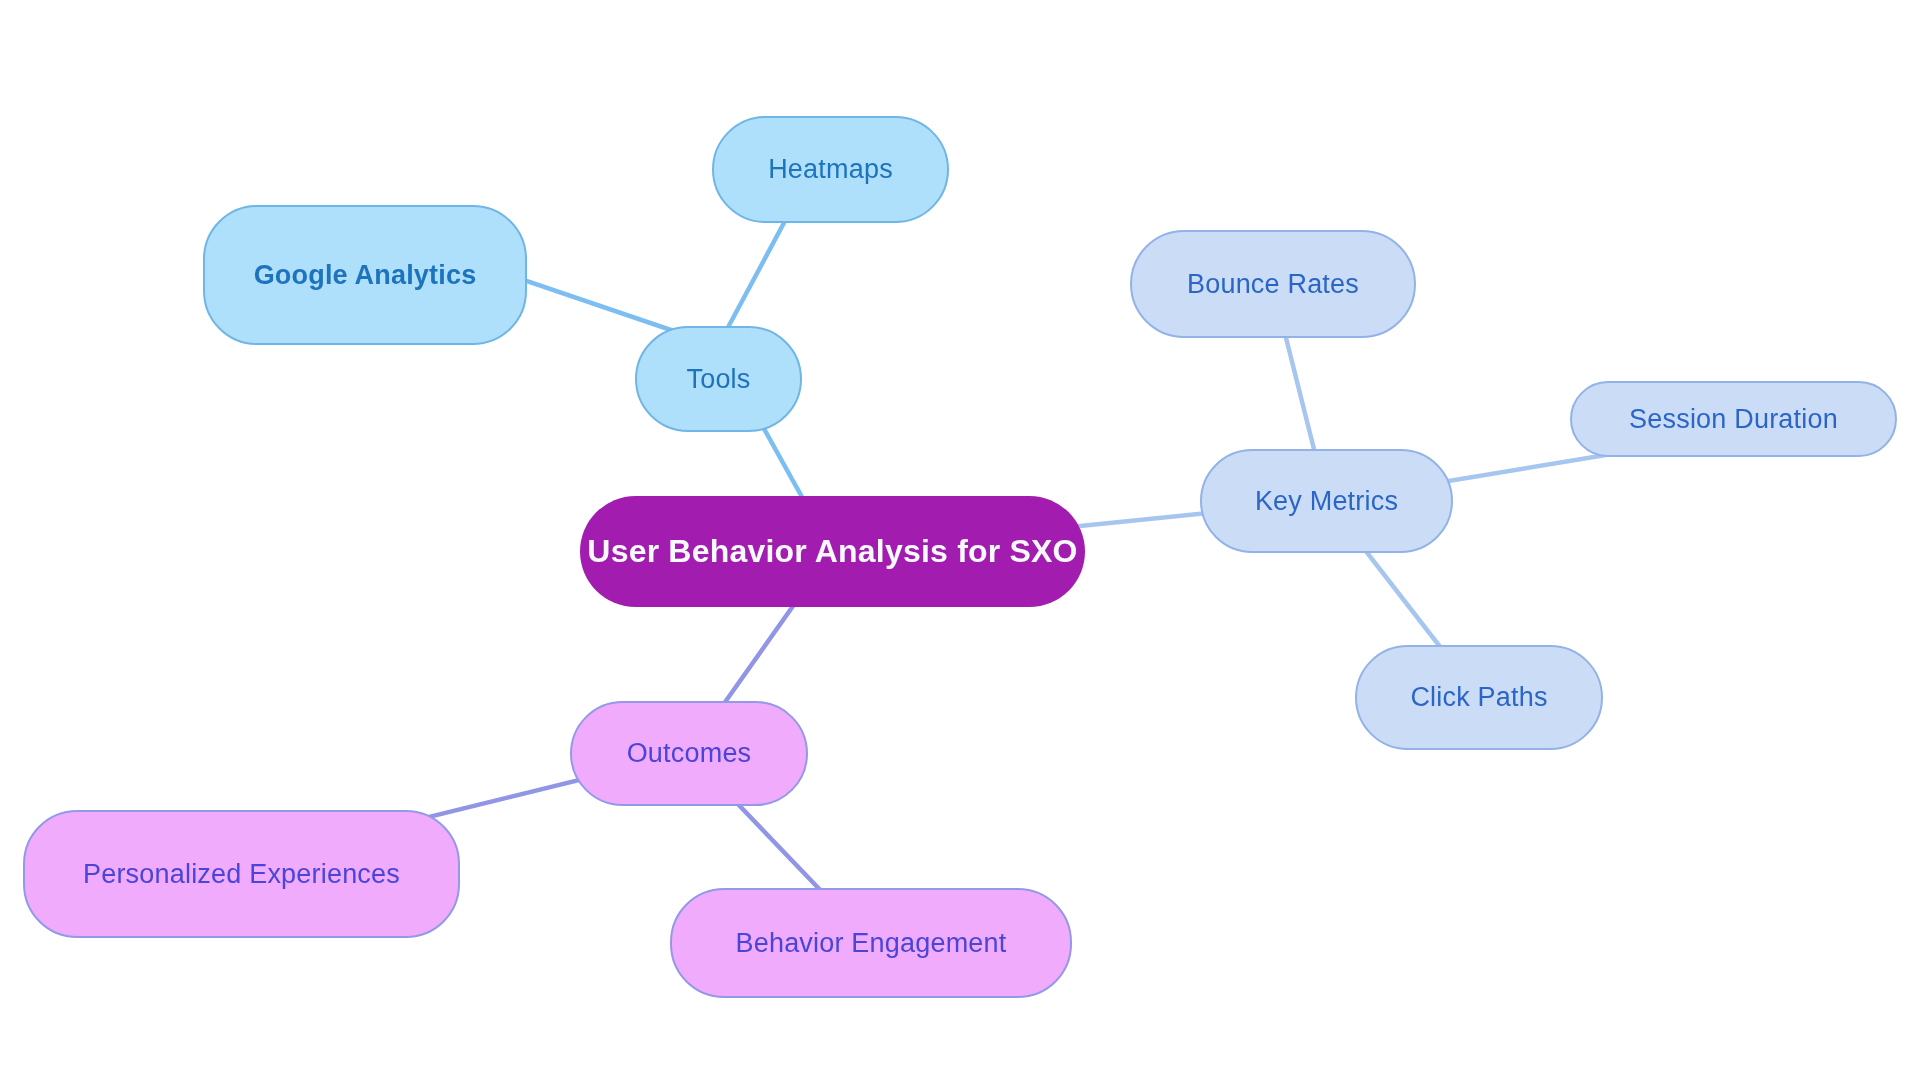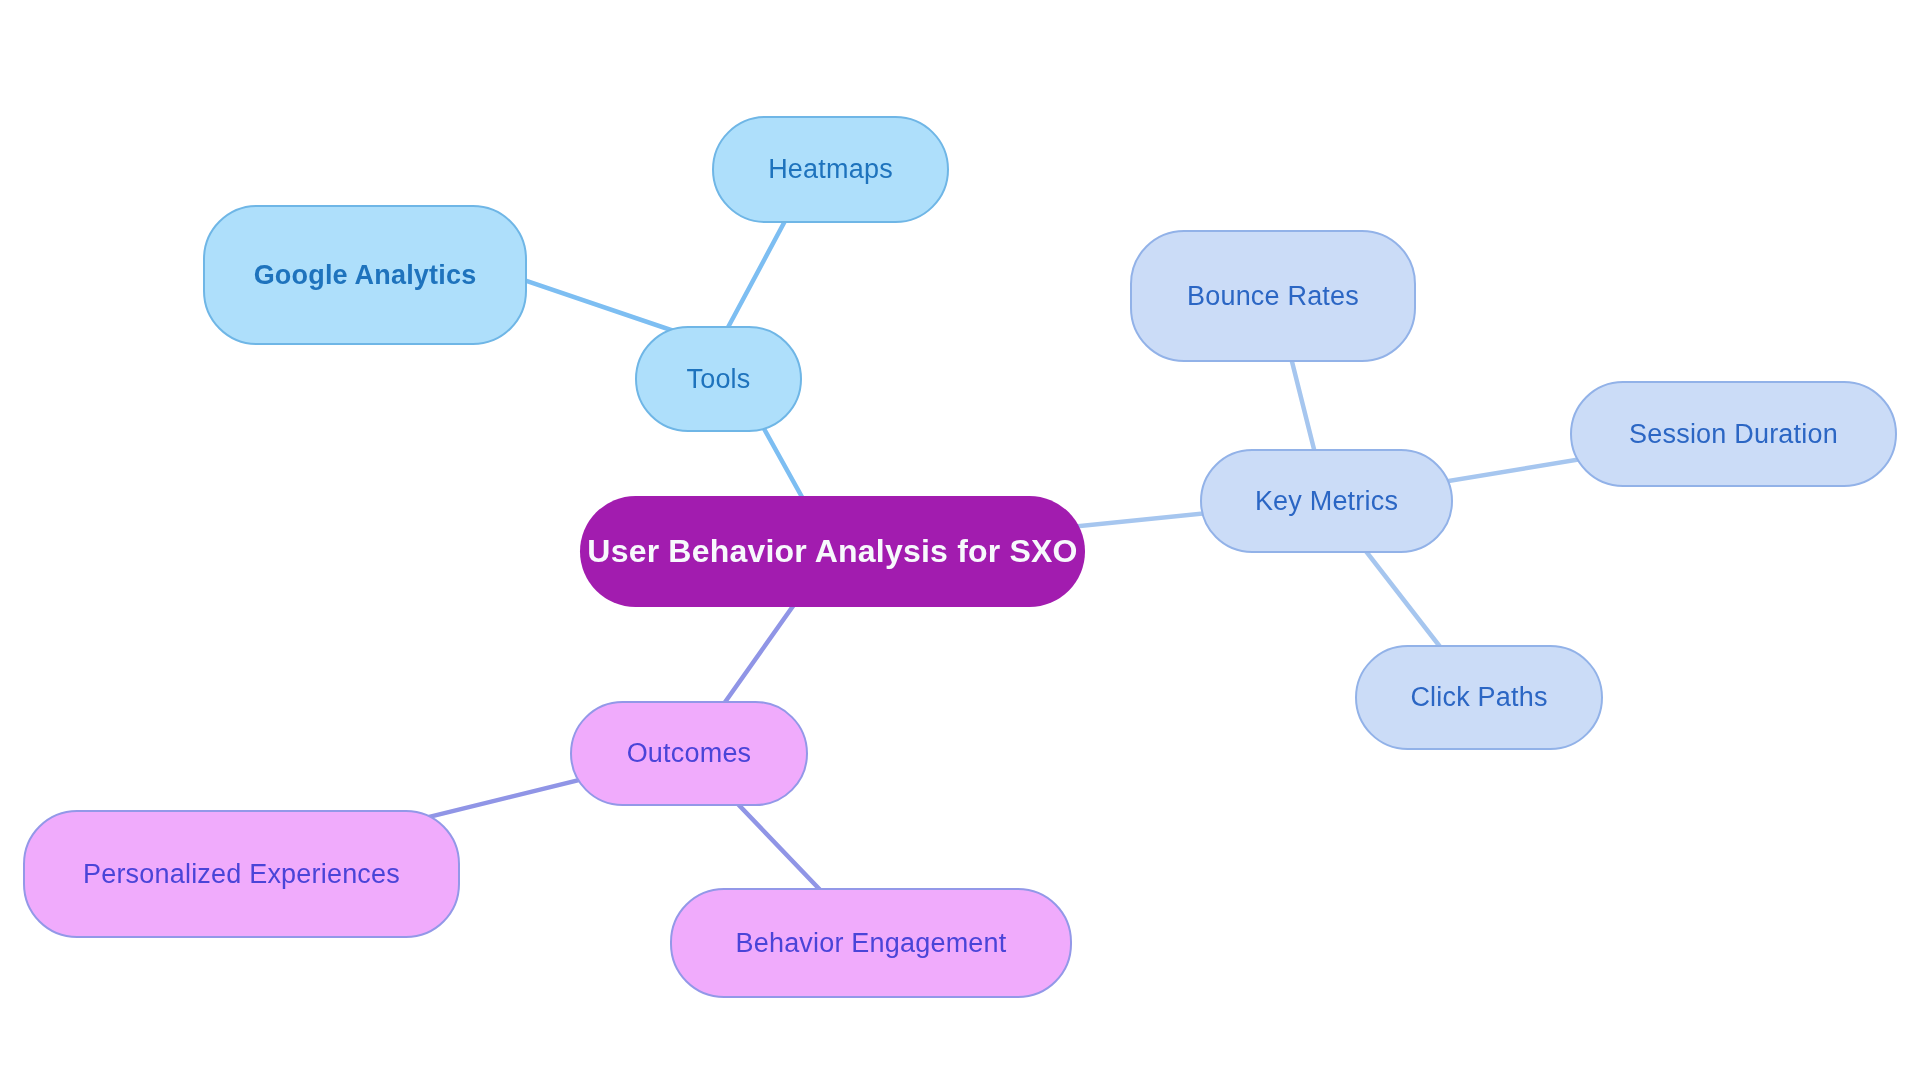--- a/index.html
+++ b/index.html
@@ -64,22 +64,22 @@
     background: #f0abfc;
     border-color: #9398e8;
     color: #4a44d8;
   }
   
   .n-central  { left: 580px;  top: 496px; width: 505px; height: 111px; }
   .n-tools    { left: 635px;  top: 293px; width: 167px; height: 106px; }
   .n-heatmaps { left: 712px;  top: 83px;  width: 237px; height: 107px; }
   .n-ga       { left: 203px;  top: 172px; width: 324px; height: 140px; font-weight: bold; }
   .n-km       { left: 1200px; top: 449px; width: 253px; height: 104px; }
-  .n-bounce   { left: 1130px; top: 230px; width: 286px; height: 132px; }
-  .n-session  { left: 1570px; top: 381px; width: 327px; height: 106px; }
+  .n-bounce   { left: 1130px; top: 230px; width: 286px; height: 108px; }
+  .n-session  { left: 1570px; top: 381px; width: 327px; height: 76px; }
   .n-click    { left: 1355px; top: 645px; width: 248px; height: 105px; }
   .n-outcomes { left: 570px;  top: 701px; width: 238px; height: 105px; }
   .n-pe       { left: 23px;   top: 810px; width: 437px; height: 128px; }
   .n-ie       { left: 670px;  top: 888px; width: 402px; height: 110px; }
 </style>
 </head>
 <body>
 
 <div class="stage">
 

